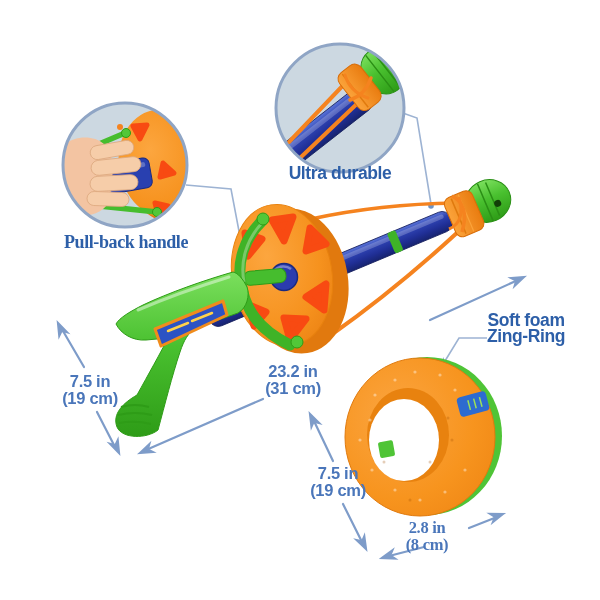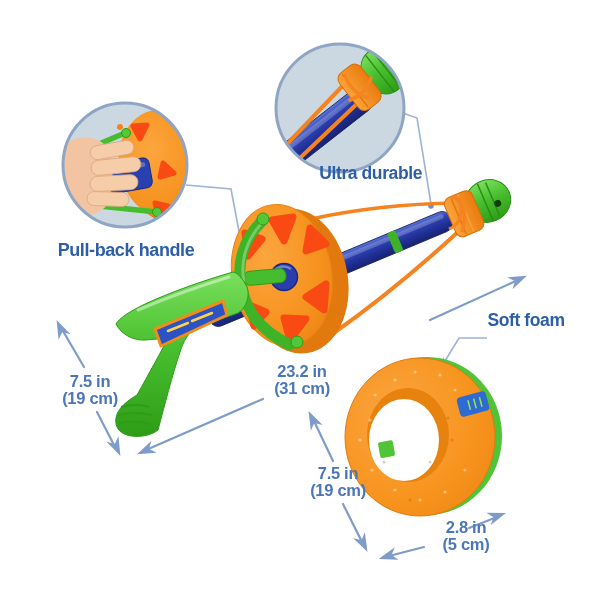--- a/index.html
+++ b/index.html
@@ -3,27 +3,27 @@
 <meta charset="utf-8">
 <style>
   html,body{margin:0;padding:0;background:#fff;}
   .stage{position:relative;width:600px;height:600px;background:#ffffff;overflow:hidden;
          font-family:"Liberation Sans","DejaVu Sans",sans-serif;}
   .stage svg{position:absolute;left:0;top:0;}
   .lbl{position:absolute;font-weight:bold;text-align:center;color:#2d5fa8;}
   .lbl span{display:block;}
   .callout-lbl{font-size:17.5px;line-height:16px;letter-spacing:-0.4px;}
   .dim-lbl{color:#4a76ba;font-size:16.5px;line-height:17px;letter-spacing:-0.3px;}
-  #lbl-pullback{left:40px;top:242px;width:172px;font-size:18px;}
-  #lbl-cords{left:258px;top:165px;width:164px;text-align:right;}
+  #lbl-pullback{left:40px;top:234px;width:172px;font-size:18px;font-family:Liberation Serif, serif;}
+  #lbl-cords{left:258px;top:165px;width:164px;}
   #lbl-ring{left:462px;top:312px;width:128px;}
-  #dim-len{left:252px;top:363px;width:100px;}
+  #dim-len{left:243px;top:363px;width:100px;}
   #dim-grip{left:40px;top:373px;width:100px;}
   #dim-ringd{left:288px;top:465px;width:100px;}
-  #dim-ringw{left:416px;top:519px;width:100px;}
+  #dim-ringw{left:377px;top:519px;width:100px;font-family:Liberation Serif, serif;}
 </style>
 </head>
 <body>
 
 <div class="stage">
 <svg width="600" height="600" viewBox="0 0 600 600">
   <defs>
     <linearGradient id="shaftGrad" x1="0" y1="0" x2="0" y2="1">
       <stop offset="0" stop-color="#5a74d8"></stop>
           <stop offset="0.3" stop-color="#2d41b0"></stop>
@@ -261,30 +261,31 @@
 </svg>
 
   <div id="lbl-pullback" class="lbl callout-lbl">
     <span>Pull-back handle</span>
   </div>
   <div id="lbl-cords" class="lbl callout-lbl">
     <span>Ultra durable</span>
   </div>
   <div id="lbl-ring" class="lbl callout-lbl">
     <span>Soft foam</span>
+    <span>Zing-Ring</span>
   </div>
   <div id="dim-len" class="lbl dim-lbl">
     <span>23.2 in</span>
     <span>(31 cm)</span>
   </div>
   <div id="dim-grip" class="lbl dim-lbl">
     <span>7.5 in</span>
     <span>(19 cm)</span>
   </div>
   <div id="dim-ringd" class="lbl dim-lbl">
     <span>7.5 in</span>
     <span>(19 cm)</span>
   </div>
   <div id="dim-ringw" class="lbl dim-lbl">
     <span>2.8 in</span>
-    <span>(5 cm)</span>
+    <span>(8 cm)</span>
   </div>
 </div>
 
 </body></html>

